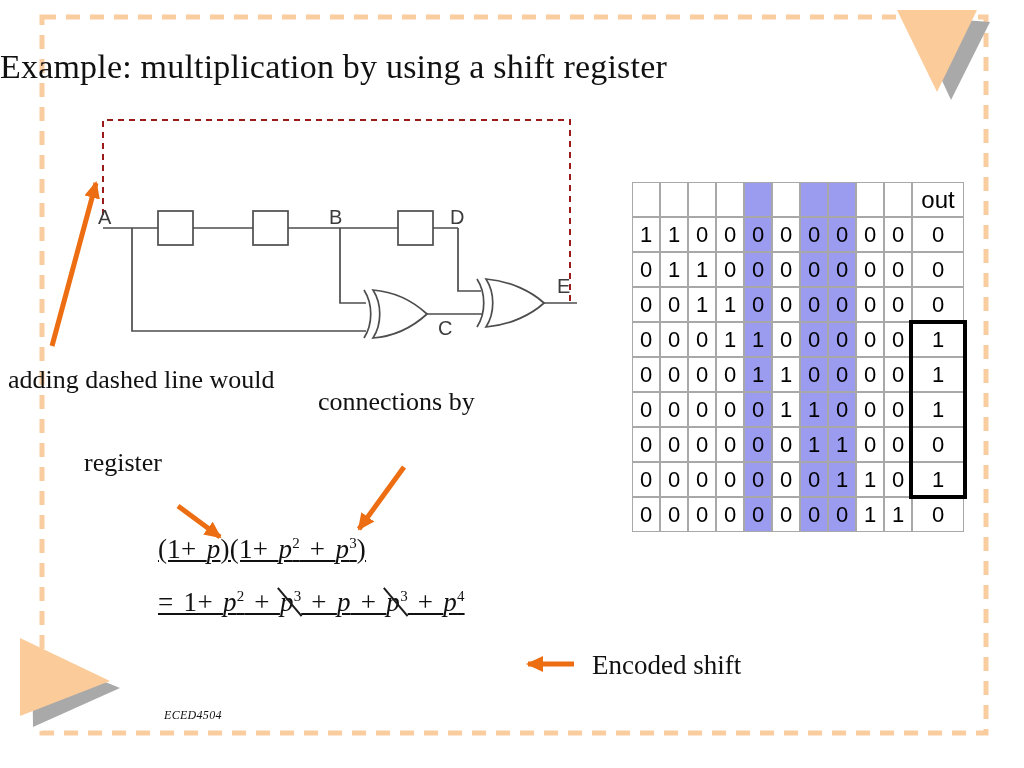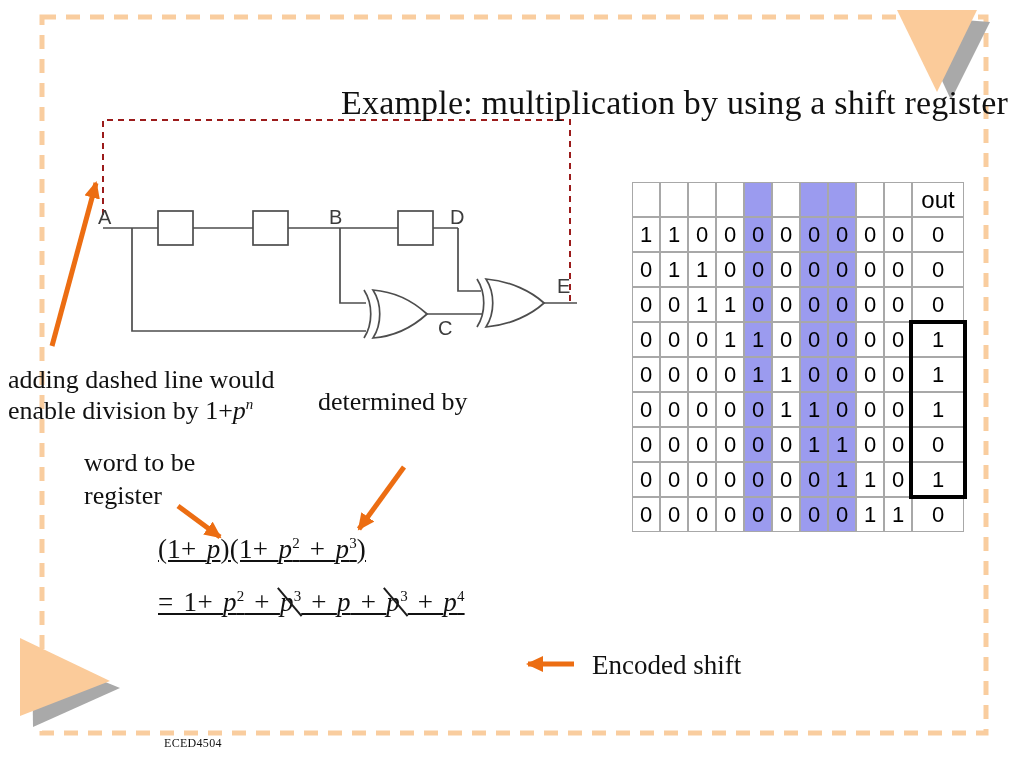--- a/index.html
+++ b/index.html
@@ -14,41 +14,41 @@
     --circuit:#4d4d4d;
   }
   html,body{margin:0;padding:0;background:#fff;}
   #slide{
     position:relative;width:1024px;height:768px;background:#fff;overflow:hidden;
     font-family:"Liberation Serif",serif;color:var(--ink);
   }
   #shapes{position:absolute;left:0;top:0;width:1024px;height:768px;pointer-events:none;}
   .abs{position:absolute;}
   .title{
-    left:0;top:48px;width:1008px;text-align:right;
-    font-size:34px;letter-spacing:.2px;white-space:nowrap;margin-top:36px;
+    left:0;top:48px;width:1008px;text-align:left;
+    font-size:34px;letter-spacing:.2px;white-space:nowrap;
   }
   .nodelabel{
     font-family:"Liberation Sans",sans-serif;font-size:20px;color:#3c3c3c;
   }
   .annot{font-size:26px;line-height:31px;white-space:nowrap;}
   .annot i{font-style:italic;}
   .formula{
     font-size:27px;white-space:nowrap;word-spacing:3px;letter-spacing:.3px;text-decoration:underline;
   }
   .formula sup, .annot sup{
     font-size:15px;vertical-align:super;line-height:0;letter-spacing:0;
   }
   .strike{position:relative;display:inline-block;}
   .strike::after{
     content:"";position:absolute;left:-9px;right:-7px;top:46%;height:2.4px;
     background:#1c1c1c;transform:rotate(50deg);
   }
   .encoded{font-size:27px;white-space:nowrap;}
-  .coursecode{font-size:12px;letter-spacing:.3px;margin-top:28px;}
+  .coursecode{font-size:12px;font-style:italic;letter-spacing:.3px;}
   
   .table-wrap{left:632px;top:182px;}
   .state-grid{
     display:grid;grid-template-columns:repeat(10,28px) 52px;grid-auto-rows:35px;
     background:#1d4ed8;
   }
   .cell{
     border:1px solid var(--grid-gray);box-sizing:border-box;background:#fff;
     display:flex;align-items:center;justify-content:center;
     font-family:"Liberation Sans",sans-serif;font-size:22px;color:#000;
@@ -117,29 +117,27 @@
   <div class="abs title">Example: multiplication by using a shift register</div>
 
   <span class="abs nodelabel" style="left:98px;top:206px">A</span>
   <span class="abs nodelabel" style="left:329px;top:206px">B</span>
   <span class="abs nodelabel" style="left:450px;top:206px">D</span>
   <span class="abs nodelabel" style="left:438px;top:317px">C</span>
   <span class="abs nodelabel" style="left:557px;top:275px">E</span>
 
   <div class="abs annot" style="left:8px;top:364px">
     <div>adding dashed line would</div>
-    <div>enable division by 1+<i>p</i><sup><i>n</i></sup></div>
   </div>
 
   <div class="abs annot" style="left:318px;top:385px;line-height:33px">
-    <div>determined by</div>
+    <div>connections by</div>
   </div>
 
   <div class="abs annot" style="left:84px;top:446px;line-height:33px">
-    <div>word to be</div>
     <div>register</div>
   </div>
 
   <div class="abs formula" style="left:158px;top:534px">(1+ <i>p</i>)(1+ <i>p</i><sup>2</sup> + <i>p</i><sup>3</sup>)</div>
   <div class="abs formula" style="left:158px;top:587px">= 1+ <i>p</i><sup>2</sup> + <span class="strike"><i>p</i><sup>3</sup></span> + <i>p</i> + <span class="strike"><i>p</i><sup>3</sup></span> + <i>p</i><sup>4</sup></div>
 
   <div class="abs encoded" style="left:592px;top:650px">Encoded shift</div>
 
   <div class="abs table-wrap">
     <div class="state-grid">

